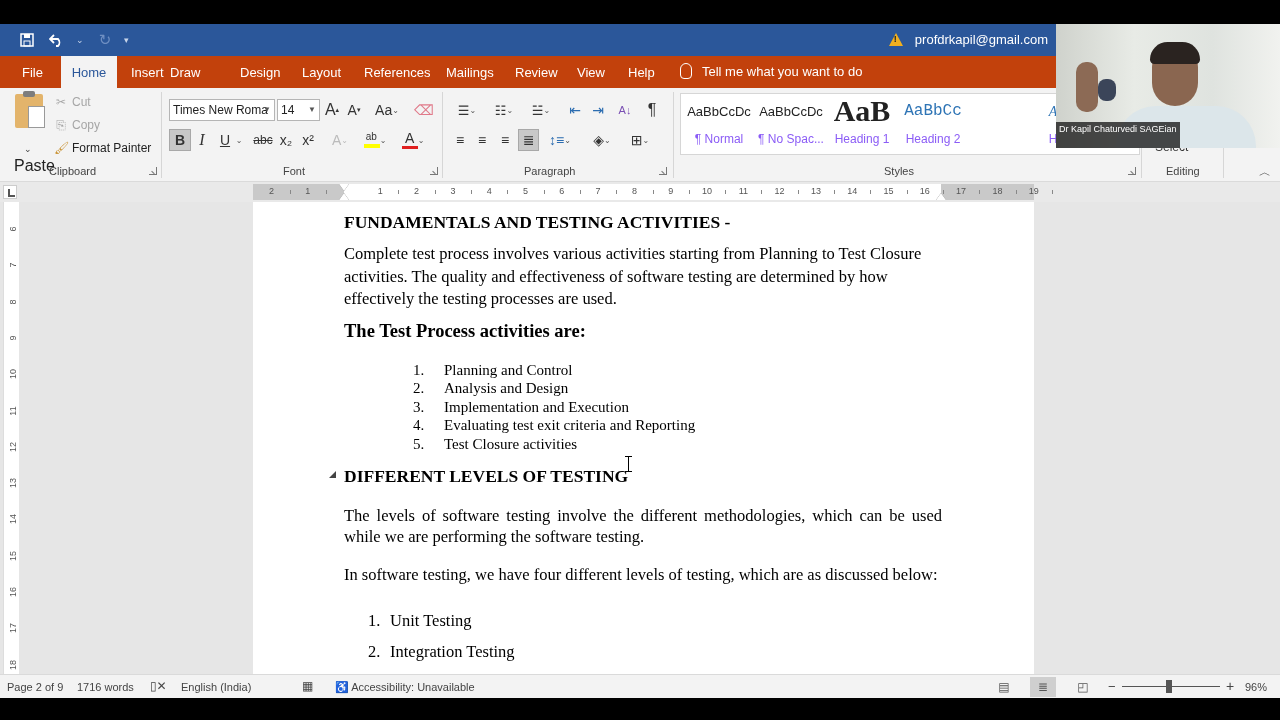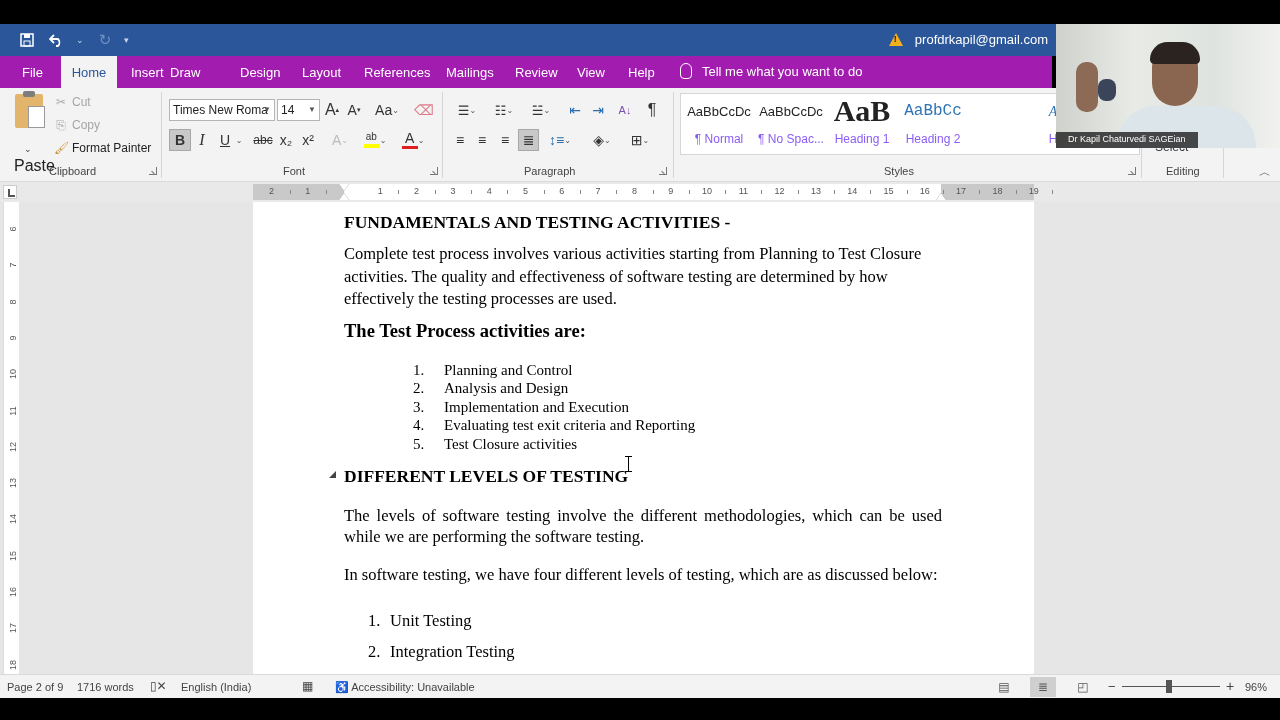--- a/index.html
+++ b/index.html
@@ -11,21 +11,21 @@
   .qat { position: absolute; left: 16px; top: 6px; display: flex; align-items: center; gap: 8px; }
   .qat .ic { width: 22px; height: 20px; display: flex; align-items: center; justify-content: center; font-size: 15px; color: #fff; }
   .qat .ic.dim { color: #6f8fc2; }
   .qat .small { font-size: 9px; color: #c8d5ea; width: 10px; }
   .title-text { position: absolute; left: 0; width: 1280px; top: 8px; text-align: center; font-size: 13px; color: #fff; }
   .acct { position: absolute; right: 232px; top: 8px; font-size: 13px; color: #fff; display: flex; align-items: center; gap: 6px; }
   .warn { width: 0; height: 0; border-left: 7px solid transparent; border-right: 7px solid transparent; border-bottom: 13px solid #f2b01e; position: relative; margin-right: 6px; }
   .warn::after { content: "!"; position: absolute; left: -2px; top: 1px; font-size: 9px; color: #222; font-weight: bold; }
 
   
-  .tabs { position: absolute; left: 0; top: 56px; width: 1052px; height: 32px; background: #a21caf; }
+  .tabs { position: absolute; left: 0; top: 56px; width: 1280px; height: 32px; background: #c2410c; }
   .tab { position: absolute; top: 0; height: 32px; line-height: 34px; font-size: 13px; color: #fff; padding: 0 10px; }
   .tab.active { background: #f3f3f3; color: #2b579a; }
   .tellme { position: absolute; left: 680px; top: 7px; color: #fff; font-size: 13px; display: flex; align-items: center; gap: 10px; }
   .bulb { width: 12px; height: 16px; border: 1.5px solid #fff; border-radius: 6px 6px 4px 4px; }
 
   
   .ribbon { position: absolute; left: 0; top: 88px; width: 1280px; height: 94px; background: #f3f3f3; border-bottom: 1px solid #dadada; }
   .grp-label { position: absolute; top: 77px; font-size: 11px; color: #444; }
   .sep { position: absolute; top: 4px; width: 1px; height: 86px; background: #d6d6d6; }
   .launcher { position: absolute; top: 79px; width: 8px; height: 8px; border-right: 1px solid #777; border-bottom: 1px solid #777; }
@@ -92,21 +92,21 @@
   .zoom-thumb { position: absolute; left: 1166px; top: 5px; width: 6px; height: 13px; background: #555; }
   .bottom-black { position: absolute; left: 0; top: 698px; width: 1280px; height: 22px; background: #000; }
 
   
   .video { position: absolute; left: 1056px; top: 24px; width: 224px; height: 124px; background: linear-gradient(90deg, #cfd2cc 0%, #e8ebe6 35%, #dfe3df 70%, #f1f2ef 100%); overflow: hidden; }
   .person-head { position: absolute; left: 96px; top: 22px; width: 46px; height: 60px; border-radius: 22px 22px 24px 24px; background: #8a6650; }
   .person-hair { position: absolute; left: 94px; top: 18px; width: 50px; height: 22px; border-radius: 24px 24px 6px 6px; background: #2a2320; }
   .person-body { position: absolute; left: 60px; top: 82px; width: 140px; height: 60px; border-radius: 40px 40px 0 0; background: #dce6ea; }
   .person-hand { position: absolute; left: 20px; top: 38px; width: 22px; height: 50px; border-radius: 10px; background: #8c6a55; }
   .person-watch { position: absolute; left: 42px; top: 55px; width: 18px; height: 22px; border-radius: 8px; background: #3b4559; }
-  .video-label { position: absolute; left: 0; bottom: 0; height: 16px; background: rgba(30,30,30,0.8); color: #fff; font-size: 9px; line-height: 14px; padding: 0 12px; white-space: nowrap; margin-top: 33px; }
+  .video-label { position: absolute; left: 0; bottom: 0; height: 26px; background: rgba(30,30,30,0.8); color: #fff; font-size: 9px; line-height: 14px; padding: 0 3px; white-space: nowrap; margin-top: 33px; }
 </style>
 </head>
 <body>
 
 <div id="app">
 
   <div class="titlebar">
     <div class="qat">
       <div class="ic">
         <svg width="14" height="14" viewBox="0 0 14 14">

